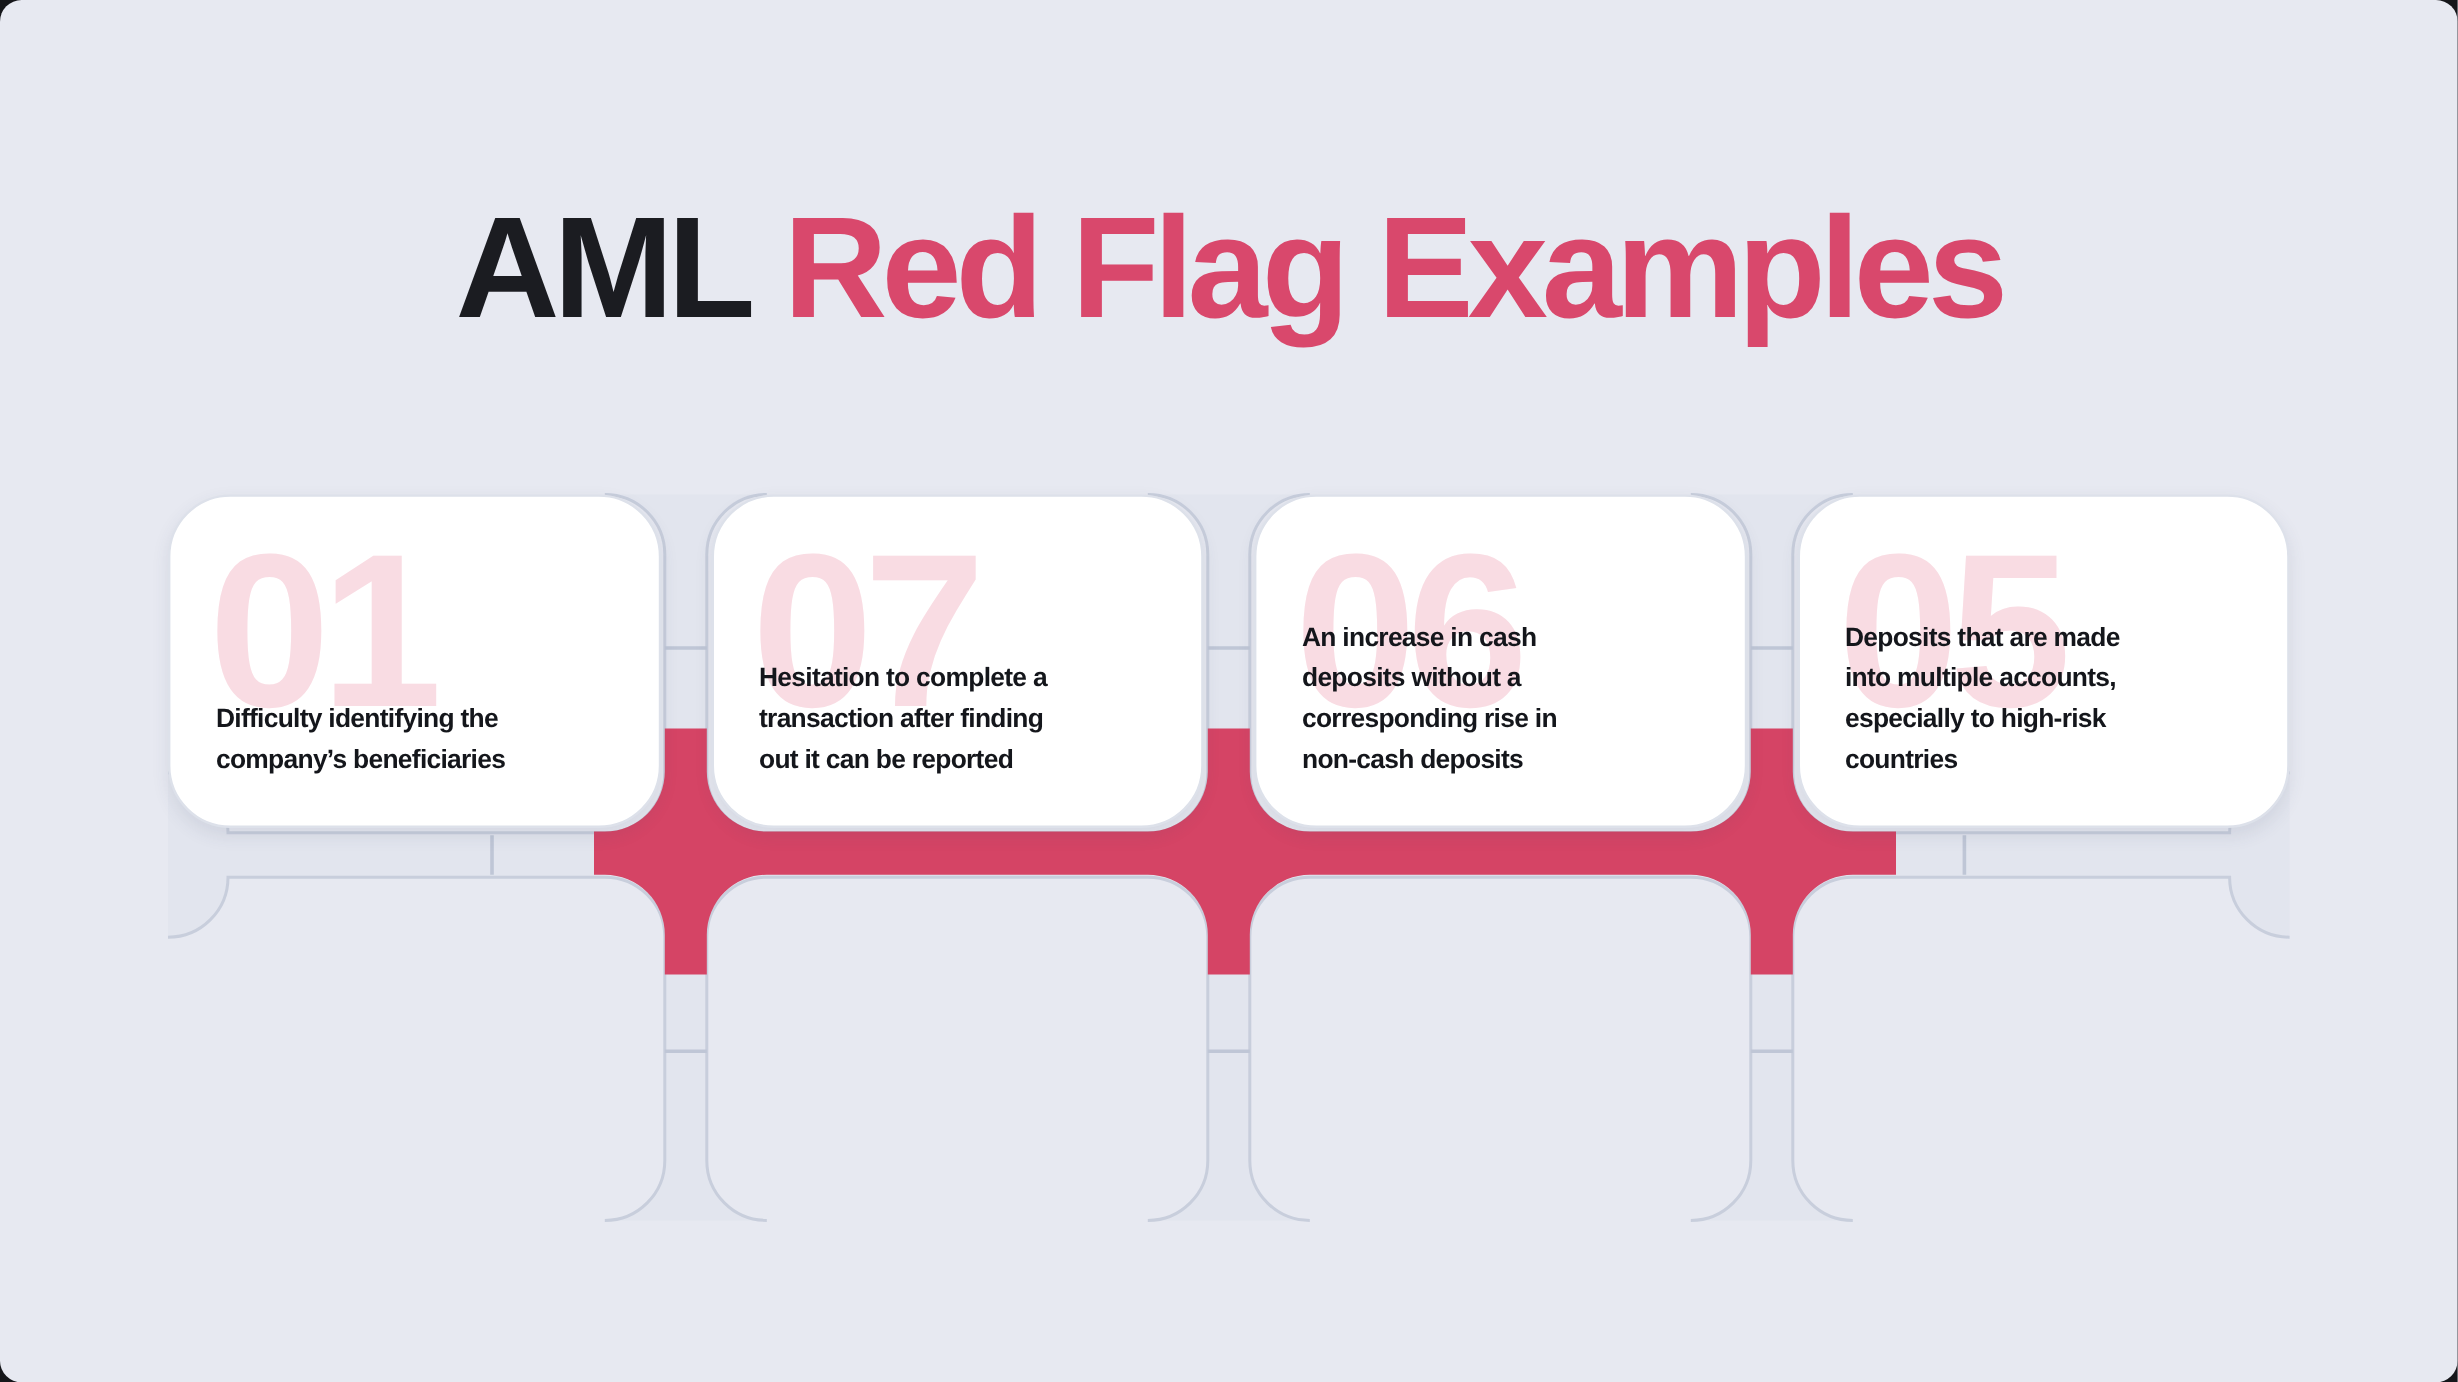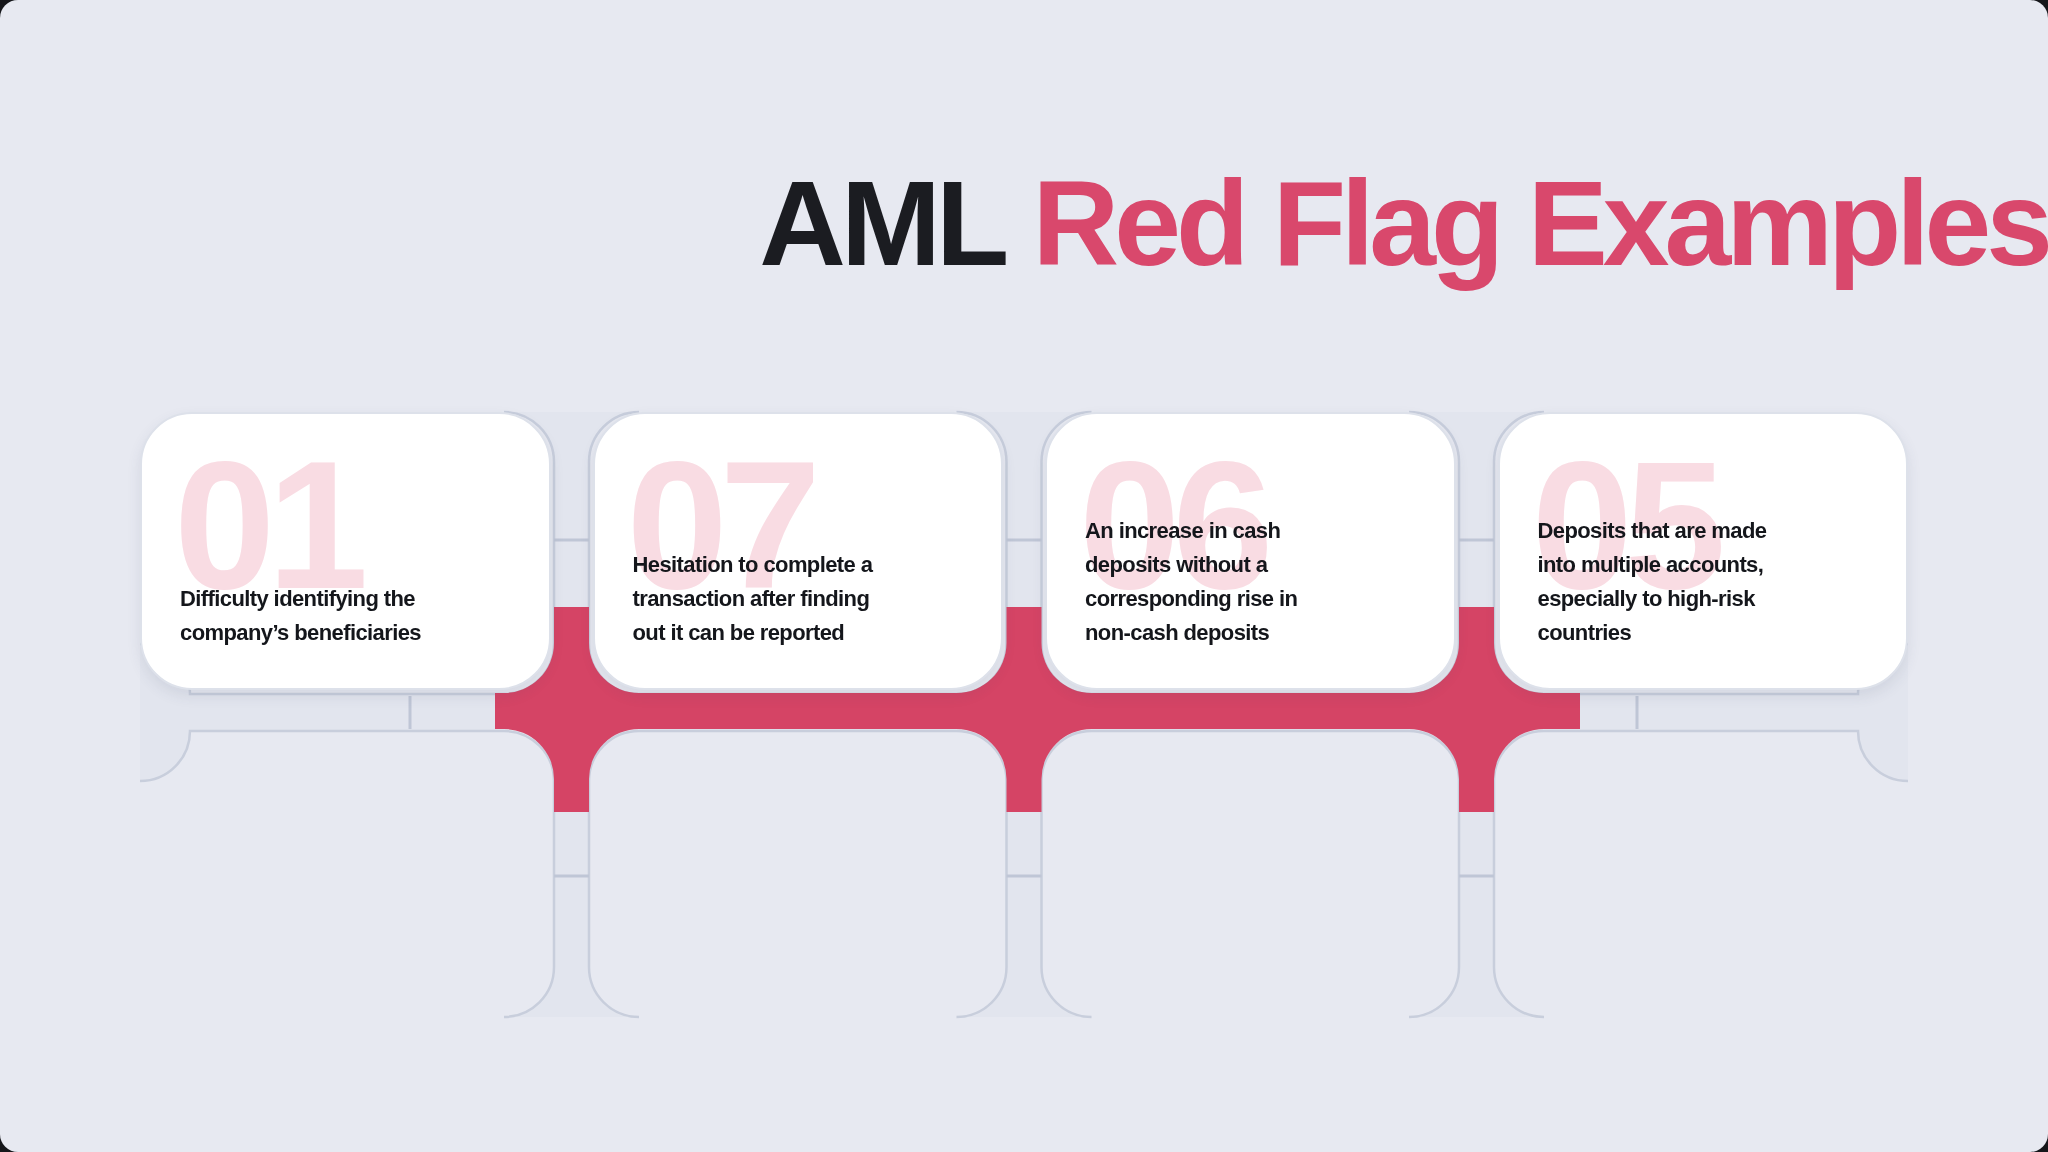--- a/index.html
+++ b/index.html
@@ -12,21 +12,21 @@
   .canvas{
     position:relative;
     width:2048px;height:1152px;
     background:#e7e9f1;
     border-radius:18px;
     overflow:hidden;
   }
   .title{
     position:absolute;
     left:0;top:148px;width:2048px;
-    text-align:right;
+    text-align:center;
     font-size:120px;
     font-weight:700;
     letter-spacing:-5px;
     line-height:1.25;
     white-space:nowrap;
   }
   .title .t-dark{color:#1b1c21;}
   .title .t-pink{color:#d9486c;}
   .connector-svg{
     position:absolute;left:0;top:0;width:2048px;height:1152px;

